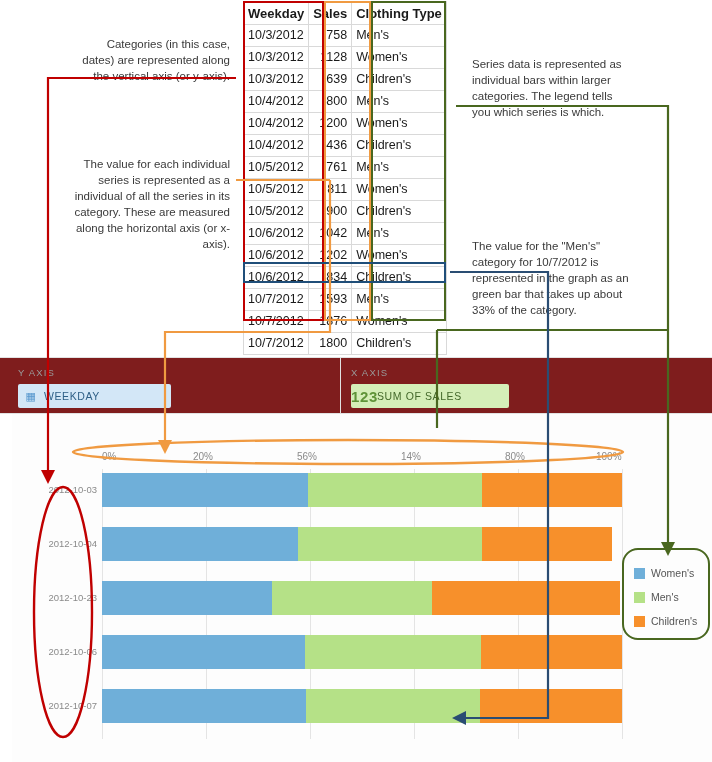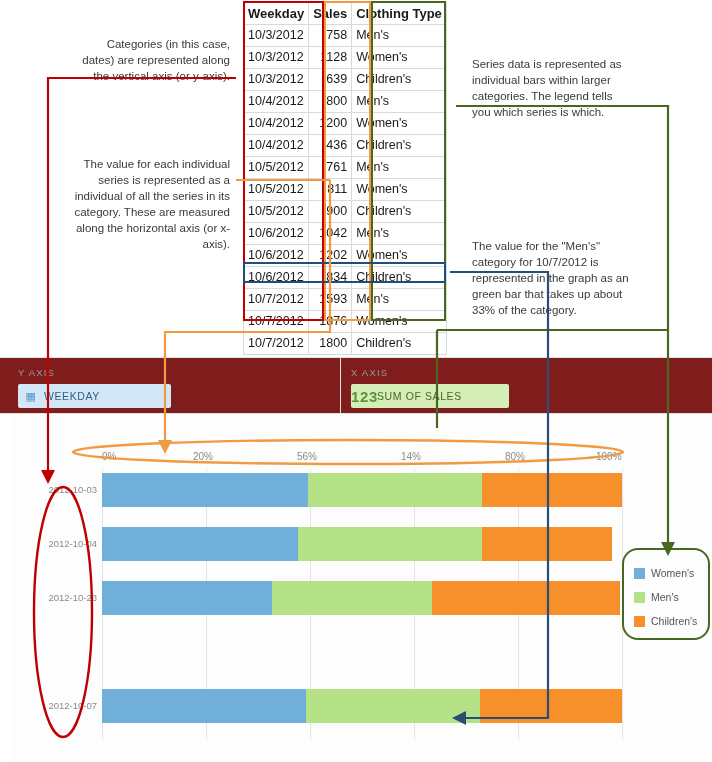--- a/index.html
+++ b/index.html
@@ -241,20 +241,26 @@
         <div class="seg" style="left: 0px; width: 195.52px; background: rgb(111, 175, 217);"></div>
         <div class="seg" style="left: 195.52px; width: 184.08px; background: rgb(181, 225, 135);"></div>
         <div class="seg" style="left: 379.6px; width: 130px; background: rgb(247, 144, 43);"></div>
       </div>
       <div class="bar-row" style="top: 112px;">
         <div class="ylabel">2012-10-23</div>
         <div class="seg" style="left: 0px; width: 170.04px; background: rgb(111, 175, 217);"></div>
         <div class="seg" style="left: 170.04px; width: 159.64px; background: rgb(181, 225, 135);"></div>
         <div class="seg" style="left: 329.68px; width: 188.76px; background: rgb(247, 144, 43);"></div>
       </div>
+      <div class="bar-row" style="top: 166px;">
+        <div class="ylabel">2012-10-06</div>
+        <div class="seg" style="left: 0px; width: 202.8px; background: rgb(111, 175, 217);"></div>
+        <div class="seg" style="left: 202.8px; width: 176.28px; background: rgb(181, 225, 135);"></div>
+        <div class="seg" style="left: 379.08px; width: 140.92px; background: rgb(247, 144, 43);"></div>
+      </div>
       <div class="bar-row" style="top: 220px;">
         <div class="ylabel">2012-10-07</div>
         <div class="seg" style="left: 0px; width: 204.36px; background: rgb(111, 175, 217);"></div>
         <div class="seg" style="left: 204.36px; width: 173.68px; background: rgb(181, 225, 135);"></div>
         <div class="seg" style="left: 378.04px; width: 141.96px; background: rgb(247, 144, 43);"></div>
       </div>
     </div>
 </div>
 
 <div id="legend-ring"></div>

